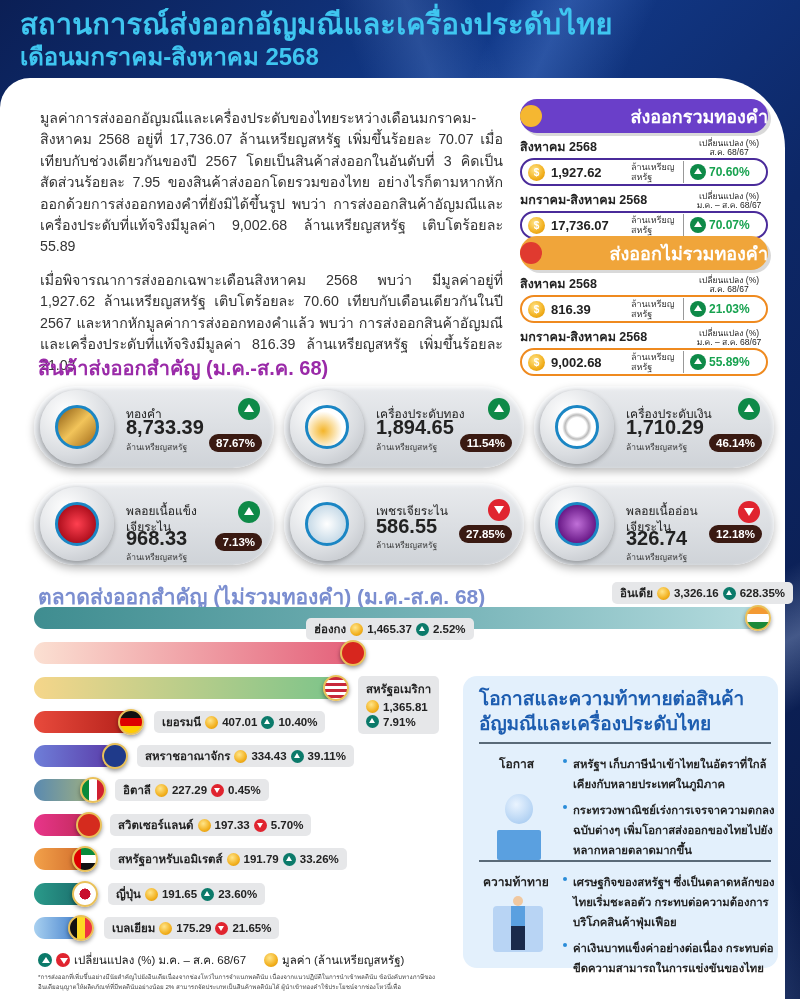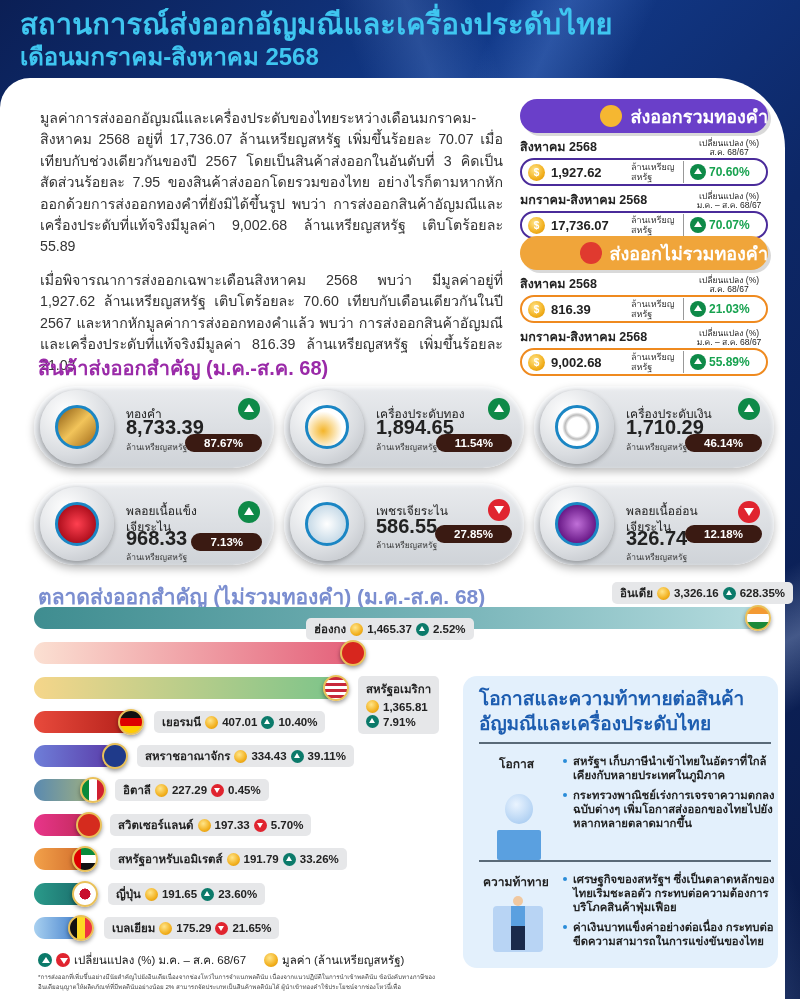--- a/index.html
+++ b/index.html
@@ -10,21 +10,21 @@
  linear-gradient(70deg,transparent 60%,rgba(150,190,255,.18) 66%,transparent 72%),
  linear-gradient(150deg,transparent 70%,rgba(200,220,255,.3) 75%,transparent 80%)}
 .header{position:absolute;left:20px;top:6px;z-index:2}
 .title1{color:#3fc6f0;font-size:29px;font-weight:bold;letter-spacing:.2px;line-height:36px}
 .title2{color:#3fc6f0;font-size:24px;font-weight:bold;line-height:30px}
 .panel{position:absolute;left:0;top:78px;width:785px;height:921px;background:#fff;border-top-left-radius:30px;border-top-right-radius:70px;z-index:1}
 .intro{position:absolute;left:40px;top:108px;width:463px;font-size:14.2px;line-height:21.4px;color:#333;text-align:justify;z-index:2}
 .intro p{margin-bottom:12px}
 
 .sum{position:absolute;left:520px;width:248px;z-index:2}
-.sum-head{height:34px;border-radius:17px;color:#fff;font-size:18px;font-weight:bold;display:flex;align-items:center;justify-content:flex-end;gap:8px;box-shadow:3px 3px 0 rgba(0,0,0,.15)}
+.sum-head{height:34px;border-radius:17px;color:#fff;font-size:18px;font-weight:bold;display:flex;align-items:center;justify-content:space-between;gap:8px;box-shadow:3px 3px 0 rgba(0,0,0,.15)}
 .sum-head .ico{width:22px;height:22px;border-radius:50%;background:#f5b731;display:inline-block;position:relative}
 .sum-row-label{display:flex;justify-content:space-between;align-items:flex-end;font-size:12.5px;font-weight:bold;color:#222;margin-top:4px;height:20px}
 .sum-row-label small{font-size:8.5px;font-weight:normal;line-height:9px;text-align:center;width:78px}
 .sum-box{height:28px;border-radius:14px;border:2px solid;display:flex;align-items:center;background:#fff;margin-top:1px}
 .coin{width:17px;height:17px;border-radius:50%;background:radial-gradient(circle at 40% 35%,#ffe58a,#f2b01e 60%,#d58b00);display:inline-block;flex:none;position:relative}
 .coin:after{content:"$";position:absolute;inset:0;font-size:10px;color:#fff;text-align:center;line-height:17px;font-weight:bold}
 .sum-box .coin{margin-left:6px}
 .sum-val{font-size:13px;font-weight:bold;color:#222;margin-left:6px;width:80px}
 .sum-unit{font-size:9px;line-height:10px;color:#333;width:46px}
 .sum-div{width:1px;height:22px;background:#999;margin:0 6px}
@@ -38,21 +38,21 @@
 .prod{position:absolute;width:240px;height:82px;border-radius:41px;background:linear-gradient(180deg,#e9ebee,#cfd3d8);box-shadow:inset 0 2px 4px rgba(255,255,255,.9),0 4px 8px rgba(0,0,0,.25);z-index:2}
 .prod .pimg{position:absolute;left:6px;top:4px;width:74px;height:74px;border-radius:50%;background:radial-gradient(circle at 35% 30%,#fff,#d9dce0 60%,#b8bcc2);box-shadow:0 2px 5px rgba(0,0,0,.3)}
 .prod .pimg i{position:absolute;left:15px;top:15px;width:44px;height:44px;border-radius:50%;border:3px solid #1b86c4;display:block}
 .prod .pname{position:absolute;left:92px;top:20px;font-size:12px;font-weight:normal;color:#222;line-height:16px;width:110px}
 .prod .pval{position:absolute;left:92px;font-size:20px;font-weight:bold;color:#222}
 .prod .punit{position:absolute;left:92px;font-size:8.5px;color:#333}
 .prod .parrow{position:absolute;right:14px;top:12px;width:22px;height:22px}
 .prod .parrow.up-ico,.prod .parrow.dn-ico{width:22px;height:22px}
 .prod .parrow.up-ico:after{left:6px;top:6px;border-left:5px solid transparent;border-right:5px solid transparent;border-bottom:8px solid #fff}
 .prod .parrow.dn-ico:after{left:6px;top:7px;border-left:5px solid transparent;border-right:5px solid transparent;border-top:8px solid #fff}
-.prod .ppct{position:absolute;right:12px;top:48px;background:#3a1a12;color:#fff;font-size:11.5px;font-weight:bold;border-radius:10px;padding:3px 19px}
+.prod .ppct{position:absolute;right:12px;top:48px;background:#3a1a12;color:#fff;font-size:11.5px;font-weight:bold;border-radius:10px;padding:3px 7px}
 
 .mkt-title{position:absolute;left:38px;top:580px;font-size:21px;font-weight:bold;color:#7b8ed0;z-index:2}
 .bar{position:absolute;height:22px;border-radius:11px;z-index:2}
 .flag{position:absolute;width:26px;height:26px;border-radius:50%;border:2px solid #e9c15a;box-shadow:0 2px 4px rgba(0,0,0,.4);z-index:3;overflow:hidden}
 .tag{position:absolute;background:#e6e7e9;border-radius:5px;font-size:11.5px;font-weight:bold;color:#222;display:flex;align-items:center;gap:4px;padding:0 8px;height:22px;z-index:3;white-space:nowrap}
 .tag .coin{width:13px;height:13px}
 .tag .coin:after{display:none}
 .tag .up-ico,.tag .dn-ico{width:13px;height:13px}
 .tag .up-ico:after{left:3px;top:3px;border-left:3.5px solid transparent;border-right:3.5px solid transparent;border-bottom:5px solid #fff}
 .tag .dn-ico:after{left:3px;top:4px;border-left:3.5px solid transparent;border-right:3.5px solid transparent;border-top:5px solid #fff}
@@ -61,21 +61,21 @@
 .legend .up-ico{background:#0b7a6a;width:14px;height:14px}
 .legend .dn-ico{width:14px;height:14px}
 .legend .coin{width:14px;height:14px;margin-left:14px}
 .legend .coin:after{display:none}
 .foot{position:absolute;left:38px;top:972px;width:410px;font-size:6.2px;line-height:10px;color:#444;z-index:2}
 
 .opp{position:absolute;left:463px;top:676px;width:315px;height:292px;background:#e3f0fc;border-radius:14px;z-index:2}
 .opp-title{position:absolute;left:16px;top:10px;font-size:19px;font-weight:bold;color:#1d5db0;line-height:25px}
 .opp-hr{position:absolute;left:16px;width:292px;height:2px;background:#5a6a78}
 .opp-label{position:absolute;left:36px;font-size:12px;font-weight:bold;color:#222}
-.opp-list{position:absolute;left:100px;width:212px;font-size:11.3px;line-height:14px;color:#222;font-weight:bold}
+.opp-list{position:absolute;left:100px;width:212px;font-size:11.3px;line-height:20px;color:#222;font-weight:bold}
 .opp-list li{list-style:none;position:relative;padding-left:10px;margin-bottom:6px}
 .opp-list li:before{content:"";position:absolute;left:0;top:5px;width:4px;height:4px;border-radius:50%;background:#2a8cd8}
 .bulb{position:absolute;left:26px;top:118px;width:60px;height:70px}
 .runner{position:absolute;left:26px;top:218px;width:60px;height:62px}
 </style>
 </head>
 <body>
 
 <div class="bg"></div>
 

